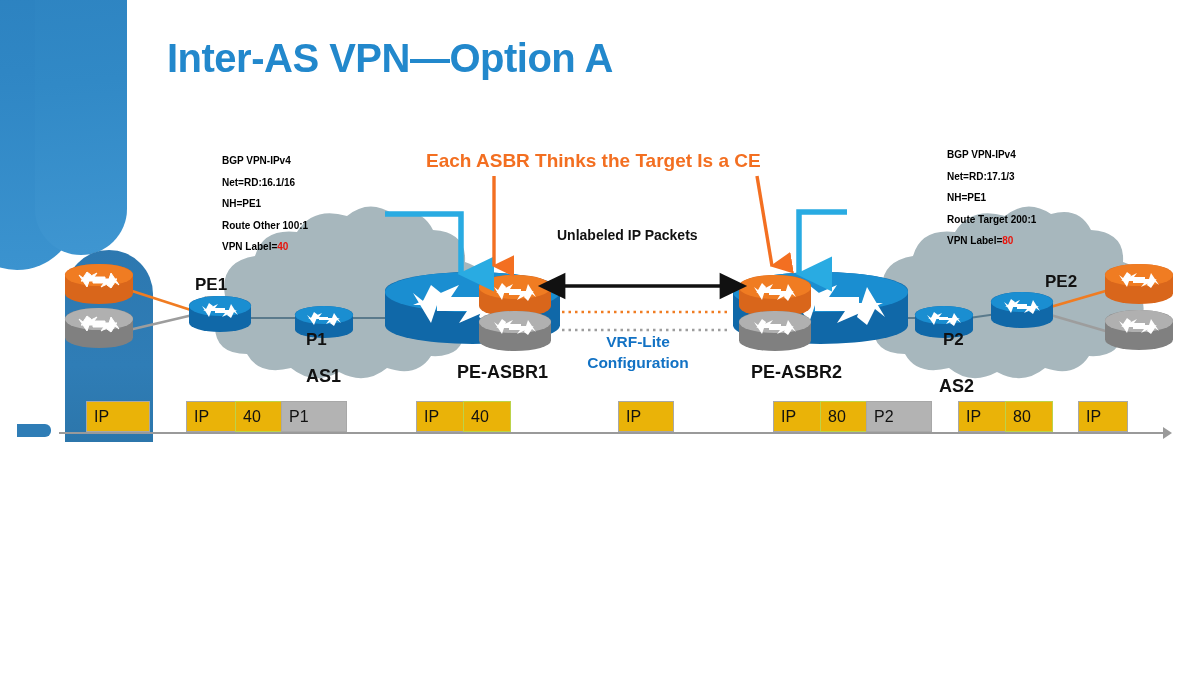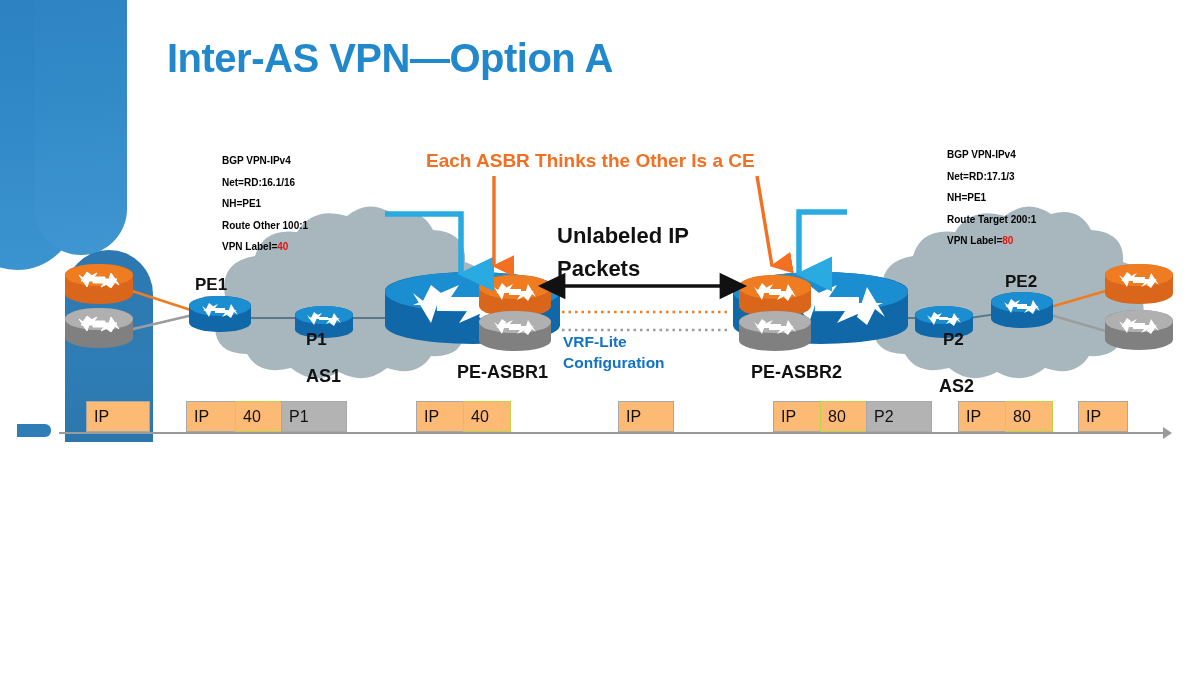--- a/index.html
+++ b/index.html
@@ -65,27 +65,27 @@
   .anno-left  { left: 205px; top: 150px; }
   .anno-right { left: 930px; top: 144px; }
 
   .headline-orange {
     position: absolute; left: 409px; top: 150px;
     font-size: 19px; font-weight: bold; color: #f36f21;
     white-space: nowrap;
   }
   .unlabeled {
     position: absolute; left: 540px; top: 219px;
-    font-size: 22px; font-weight: bold; color: #111;
+    font-size: 14px; font-weight: bold; color: #111;
     line-height: 33px; width: 180px;
   }
   .vrf-lite {
     position: absolute; left: 546px; top: 331px;
     font-size: 15.5px; font-weight: bold; color: #1272c4;
-    line-height: 21px; width: 150px;
+    line-height: 21px; width: 150px; text-align: center;
   }
 
   
   .nlabel {
     position: absolute; font-size: 17px; font-weight: bold;
     color: #111; white-space: nowrap;
   }
   .nlabel.big { font-size: 18px; }
 
   
@@ -110,21 +110,21 @@
     position: absolute; left: 1146px; top: 427px;
     width: 0; height: 0;
     border-left: 9px solid #9a9a9a;
     border-top: 6px solid transparent;
     border-bottom: 6px solid transparent;
   }
   .pkt-group { position: absolute; top: 401px; height: 31px; display: flex; }
   .pkt {
     height: 31px; display: flex; align-items: center;
     padding-left: 7px; font-size: 16px; color: #111;
-    border: 1px solid #a8a8a8; background: #fdba74;
+    border: 1px solid #a8a8a8; background: #eab308;
     margin-left: -1px;
   }
   .pkt.label-box { border: 1.6px solid #bcd34a; }
   .pkt.gray-box { background: #b3b3b3; border: 1px solid #a8a8a8; }
 
   
   #overlay { position: absolute; inset: 0; pointer-events: none; }
 </style>
 </head>
 <body>
@@ -325,21 +325,21 @@
     <div class="top" style="background:#1a8ed1;"></div>
     <svg width="62" height="36" style="position:absolute;left:0;top:-1px;">
       <g fill="#ffffff">
         <path d="M14 16 L29 9 L26 13 L36 13 L36 16 Z"></path>
         <path d="M48 15 L33 22 L36 18 L26 18 L26 15 Z"></path>
         <path d="M20 22 L13 11 L17 14 L20 8 L24 11 Z"></path>
         <path d="M42 9 L49 20 L45 17 L42 23 L38 20 Z"></path>
       </g>
     </svg>
   </div>
-  <div class="nlabel" style="left:988px; top:272px;">PE2</div>
+  <div class="nlabel" style="left:1028px; top:272px;">PE2</div>
 
   <div class="router" style="left:1088px; top:264px; width:68px; height:40px;">
     <div class="body" style="background:#d9661b;"></div>
     <div class="top" style="background:#f07c22;"></div>
     <svg width="68" height="40" style="position:absolute;left:0;top:-1px;">
       <g fill="#ffffff">
         <path d="M16 18 L32 10 L29 14 L40 14 L40 18 Z"></path>
         <path d="M52 16 L36 24 L39 20 L28 20 L28 16 Z"></path>
         <path d="M22 24 L14 12 L18 15 L22 9 L26 12 Z"></path>
         <path d="M46 10 L54 22 L50 19 L46 25 L42 22 Z"></path>
@@ -372,21 +372,21 @@
   <div class="anno anno-right">
     <div>BGP VPN-IPv4</div>
     <div>Net=RD:17.1/3</div>
     <div>NH=PE1</div>
     <div>Route Target 200:1</div>
     <div>
       <span>VPN Label=</span><span class="red">80</span>
     </div>
   </div>
 
-  <div class="headline-orange">Each ASBR Thinks the Other Is a CE</div>
+  <div class="headline-orange">Each ASBR Thinks the Target Is a CE</div>
   <div class="unlabeled">Unlabeled IP Packets</div>
   <div class="vrf-lite">VRF-Lite Configuration</div>
 
   <svg id="overlay" width="1200" height="673">
     <defs>
       <marker id="cyanhead" markerWidth="7" markerHeight="7" refX="3.2" refY="6" orient="auto" markerUnits="strokeWidth">
         <path d="M0,0 L6.4,0 L3.2,6.6 Z" fill="#29abe2"></path>
       </marker>
       <marker id="orangehead" markerWidth="7" markerHeight="7" refX="3.2" refY="6" orient="auto" markerUnits="strokeWidth">
         <path d="M0,0 L6.4,0 L3.2,6.6 Z" fill="#f36f21"></path>

